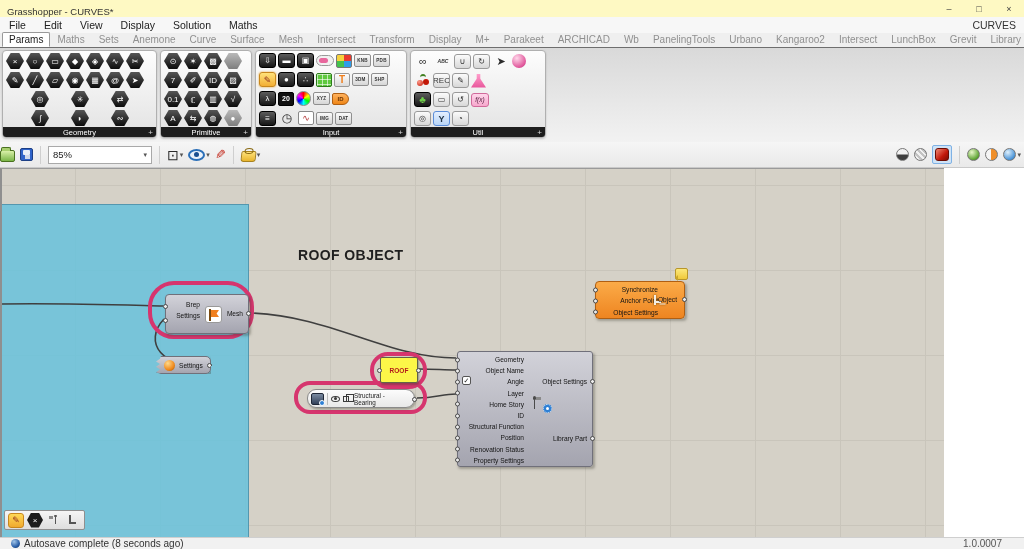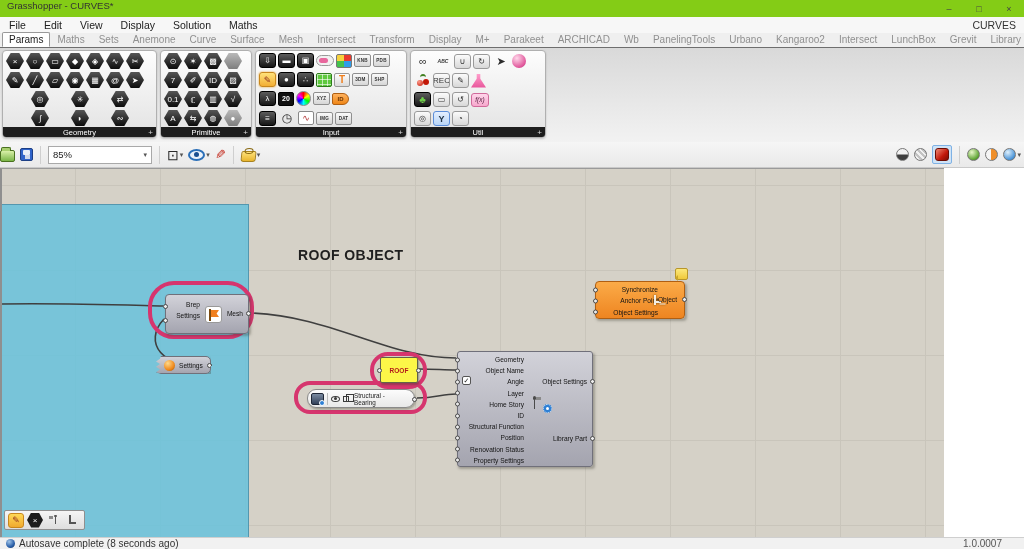--- a/index.html
+++ b/index.html
@@ -1,19 +1,19 @@
 <!DOCTYPE html>
 <html><head>
 <meta charset="utf-8">
 <style>
 *{margin:0;padding:0;box-sizing:border-box}
 body{font-family:"Liberation Sans",sans-serif;background:#888}
 #app{position:relative;width:1024px;height:549px;background:#fff;overflow:hidden;color:#222}
 
-.titlebar{position:absolute;top:0;left:0;right:0;height:17px;background:#84cc16;display:flex;align-items:flex-start}
+.titlebar{position:absolute;top:0;left:0;right:0;height:17px;background:#fef9c3;display:flex;align-items:flex-end}
 .title{margin-left:7px;font-size:9.5px;color:#333}
 .wctrls{margin-left:auto;display:flex;height:100%}
 .wbtn{width:30px;display:flex;align-items:center;justify-content:center;font-size:9px;color:#444}
 
 .menubar{position:absolute;top:17px;left:0;right:0;height:16px;background:#f7f7f7;display:flex;align-items:center}
 .mitem{padding:0 9px;font-size:10.5px;color:#222}
 .mright{position:absolute;right:8px;font-size:10.5px;color:#333}
 
 .tabbar{position:absolute;top:33px;left:0;right:0;height:15px;background:#efefef;border-bottom:1px solid #6e6e6e;display:flex;align-items:flex-end;padding-left:2px}
 .tab{font-size:10px;color:#909090;padding:1px 6px;border:1px solid transparent;white-space:nowrap}
@@ -153,21 +153,21 @@
 .recent{position:absolute;left:2px;top:341px;height:20px;background:linear-gradient(#f5f5f5,#dedede);border:1px solid #8f8f8f;border-radius:2px;display:flex;align-items:center;padding:0 3px;gap:3px}
 .ric{width:16px;height:15px;display:flex;align-items:center;justify-content:center;font-size:9px;border-radius:3px;position:relative}
 .ric.rsketch{background:linear-gradient(#ffd957,#f0a92e);border:1px solid #c8871c;color:#8a2a1a}
 .ric.rhex{background:#1c1c1c;color:#fff;clip-path:polygon(26% 0,74% 0,100% 50%,74% 100%,26% 100%,0 50%);font-size:8px}
 .ric.rfig::before{content:"";position:absolute;left:8px;top:2px;width:2.5px;height:2.5px;border-radius:50%;background:#555}
 .ric.rfig::after{content:"";position:absolute;left:9px;top:4.5px;width:1.3px;height:7px;background:#555}
 .flagbit{position:absolute;left:3px;top:3px;width:4px;height:3px;background:#8a8a8a}
 .ric.rchair::before{content:"";position:absolute;left:4px;top:2px;width:2px;height:9px;background:#555}
 .ric.rchair::after{content:"";position:absolute;left:4px;top:9px;width:7px;height:2px;background:#555}
 
-.statusbar{position:absolute;left:0;right:0;top:537px;height:12px;background:#f1f1f1;border-top:1px solid #cfcfcf;display:flex;align-items:center;font-size:10px;color:#333;padding-left:6px;gap:4px}
+.statusbar{position:absolute;left:0;right:0;top:537px;height:12px;background:#f1f1f1;border-top:1px solid #cfcfcf;display:flex;align-items:center;font-size:10px;color:#333;padding-left:11px;gap:4px}
 .sico{width:9px;height:9px;border-radius:50%;background:radial-gradient(circle at 35% 30%,#9fc4e8,#2a5fa8 60%,#0e2a55);flex:0 0 auto}
 .sver{position:absolute;right:22px;color:#555}
 </style>
 </head>
 <body>
 
 <div id="app">
 
   <div class="titlebar">
     <span class="title">Grasshopper - CURVES*</span>

